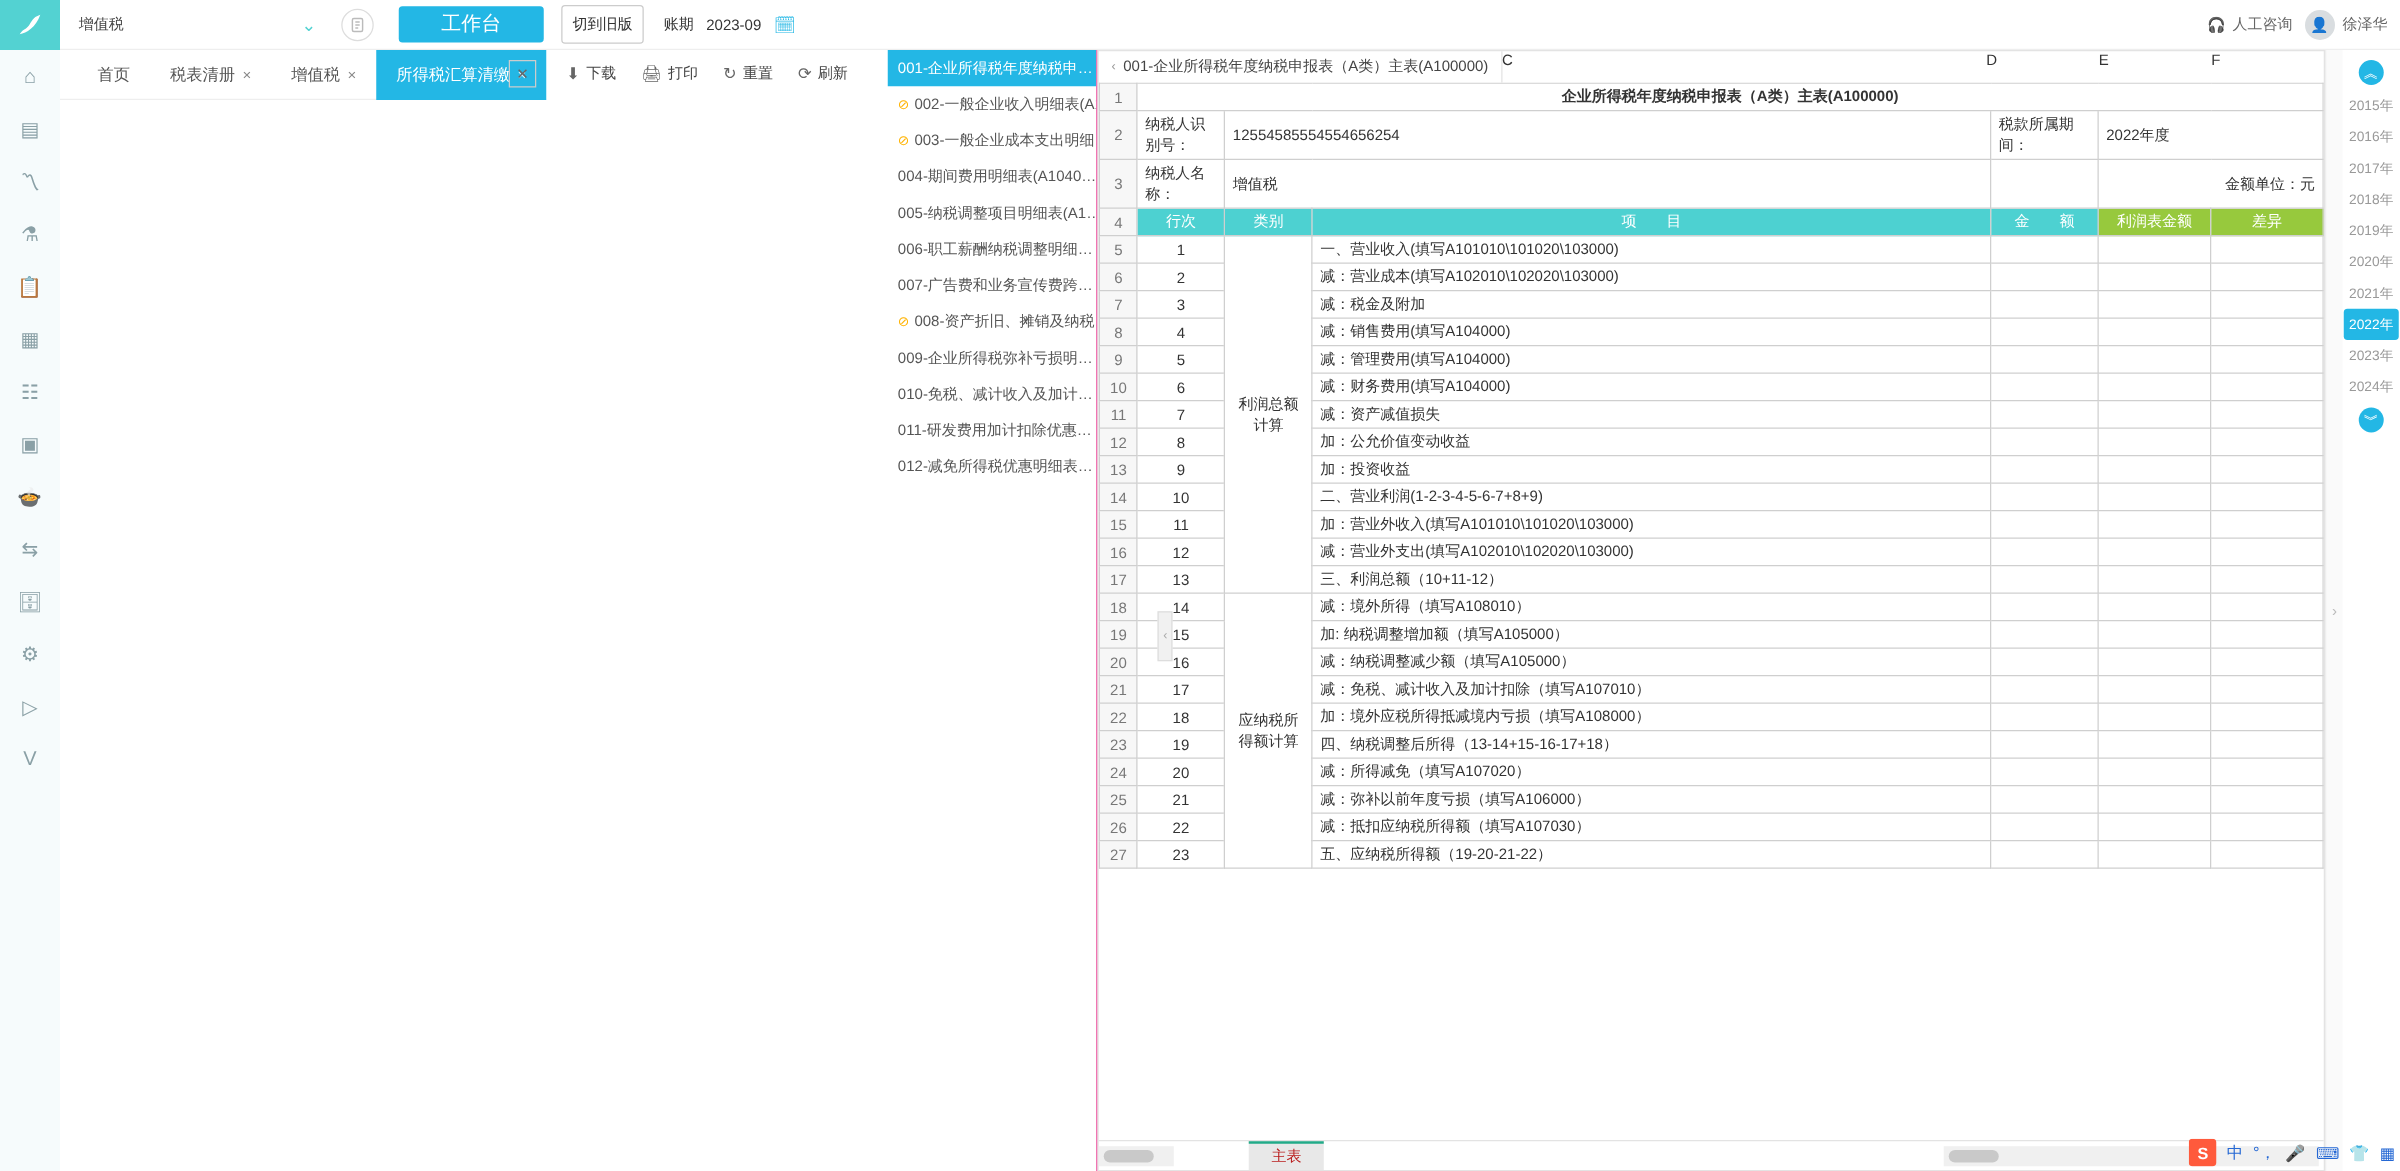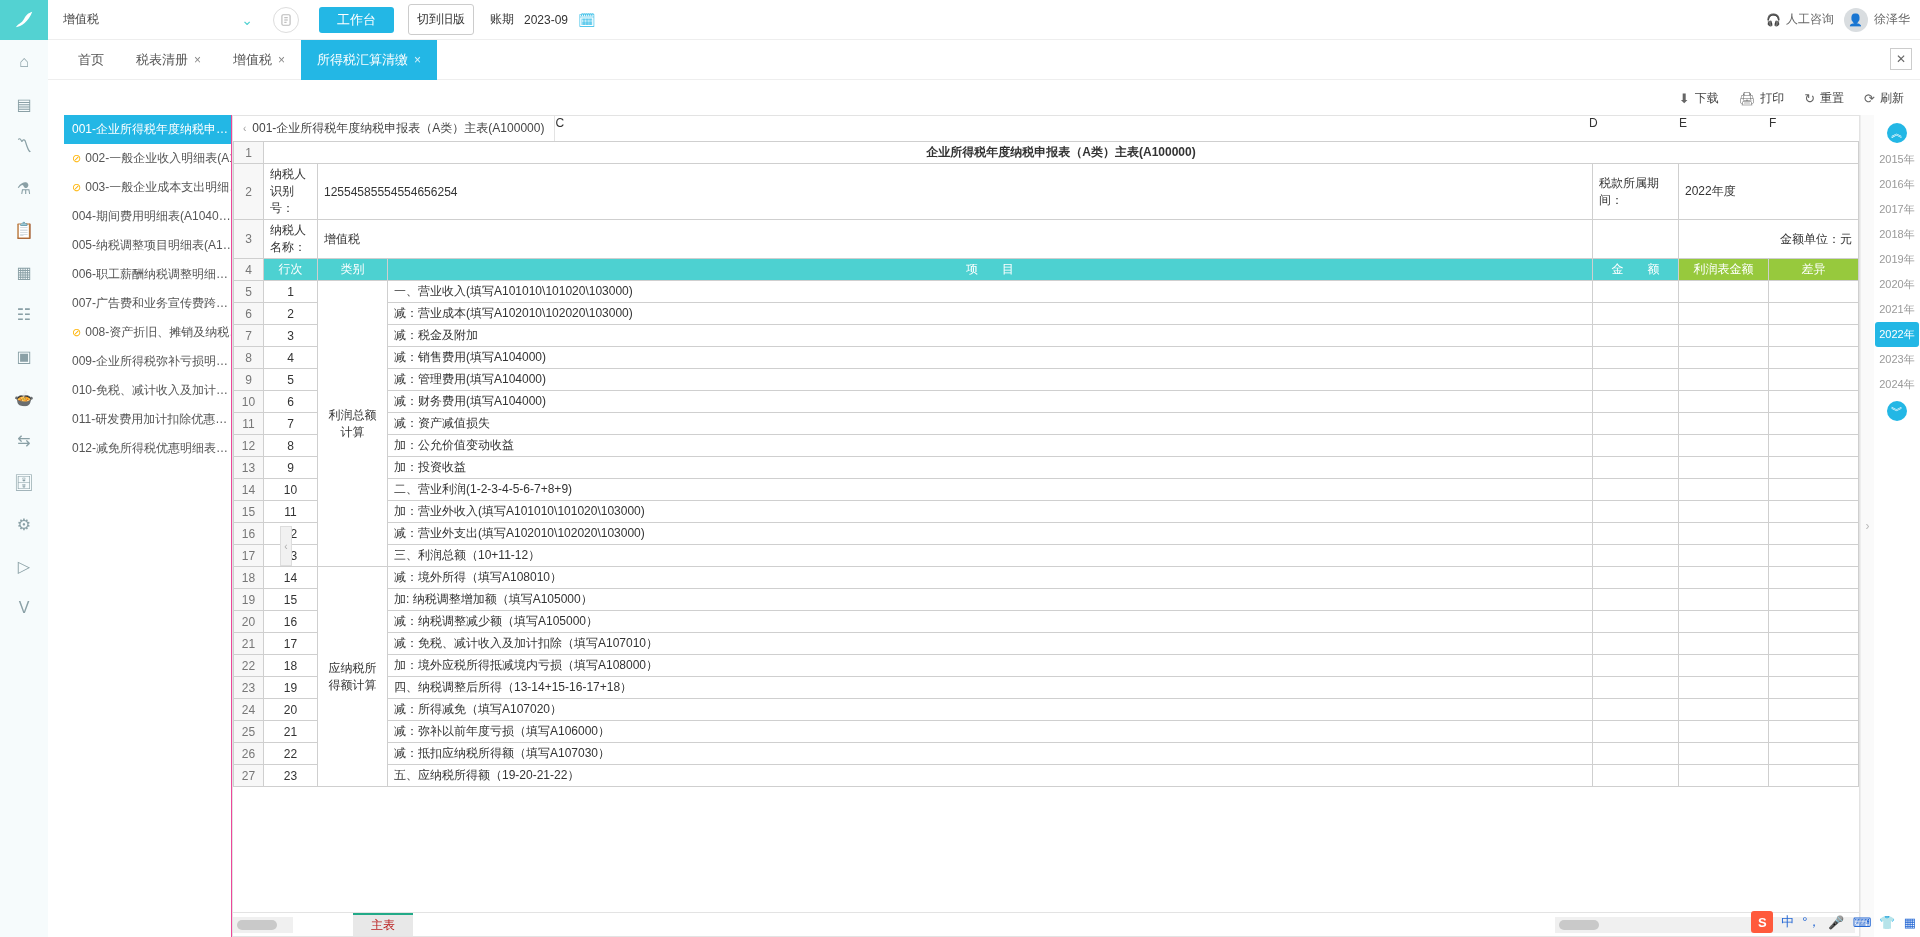--- a/index.html
+++ b/index.html
@@ -5,35 +5,35 @@
 * { box-sizing: border-box; margin: 0; padding: 0; }
 body { font-family: "Microsoft YaHei", Arial, sans-serif; font-size: 12px; color: #333; background: #fff; overflow: hidden; }
 
 
 .topbar { height: 40px; display: flex; align-items: center; padding: 0 10px; border-bottom: 1px solid #eee; }
 .logo-box { width: 48px; height: 40px; display: flex; align-items: center; justify-content: center; background: #53d2d2; }
 .logo-box svg { width: 22px; height: 22px; fill: #fff; }
 .entity-select { margin-left: 15px; width: 190px; color: #444; display: flex; align-items: center; justify-content: space-between; cursor: pointer; }
 .chev-down { color: #53d2d2; font-size: 14px; }
 .round-icon { width: 26px; height: 26px; border-radius: 50%; border: 1px solid #ddd; display: flex; align-items: center; justify-content: center; margin-left: 20px; color: #bbb; }
-.workbench-btn { margin-left: 20px; background: #23b7e5; color: #fff; padding: 4px 18px; border-radius: 3px; cursor: pointer; font-size: 13px; }
+.workbench-btn { margin-left: 20px; background: #23b7e5; color: #fff; padding: 4px 34px; border-radius: 3px; cursor: pointer; font-size: 16px; }
 .switch-old-btn { margin-left: 14px; border: 1px solid #ccc; padding: 6px 8px; border-radius: 3px; cursor: pointer; font-size: 12px; }
 .period-wrap { margin-left: 16px; display: flex; align-items: center; gap: 10px; }
 .period-wrap .cal-icon { color: #23b7e5; font-size: 14px; }
 .top-right { margin-left: auto; display: flex; align-items: center; gap: 10px; color: #666; }
 .avatar-circle { width: 24px; height: 24px; border-radius: 50%; background: #d9dde0; display: inline-flex; align-items: center; justify-content: center; color: #8a8f95; }
 
 
 .layout { display: flex; height: calc(100vh - 40px); }
 .nav-rail { width: 48px; background: #f6fbfc; display: flex; flex-direction: column; align-items: center; padding-top: 10px; gap: 18px; }
 .nav-rail .nav-item { color: #8aa0a6; font-size: 16px; width: 24px; height: 24px; display: flex; align-items: center; justify-content: center; cursor: pointer; }
 .nav-rail .nav-item.active { color: #4a4a4a; }
 
 
-.content { flex: 1; display: flex; flex-direction: column; min-width: 0; }
+.content { flex: 1; display: flex; flex-direction: row; min-width: 0; }
 .tabs-row { height: 40px; display: flex; align-items: center; border-bottom: 1px solid #eee; padding-left: 14px; position: relative; }
 .tab { padding: 0 16px; height: 40px; display: flex; align-items: center; gap: 6px; cursor: pointer; font-size: 13px; color: #555; }
 .tab.active { background: #23b7e5; color: #fff; }
 .tab .close-x { color: #888; font-size: 12px; }
 .tab.active .close-x { color: #d9f1fb; }
 .tabs-close-all { position: absolute; right: 8px; top: 8px; width: 22px; height: 22px; border: 1px solid #ccc; display: flex; align-items: center; justify-content: center; cursor: pointer; color: #666; }
 
 
 .notice-row { display: flex; padding: 10px 16px 8px 16px; gap: 24px; align-items: flex-start; }
 .notice-text { color: #ff3b30; font-size: 12px; line-height: 1.6; max-width: 640px; }
@@ -262,21 +262,21 @@
                 </tr>
                 <tr>
                   <td class="rn">3</td>
                   <td>纳税人名称：</td>
                   <td colspan="2">增值税</td>
                   <td></td>
                   <td colspan="2" style="text-align:right">金额单位：元</td>
                 </tr>
                 <tr>
                   <td class="rn">4</td>
-                  <td class="thdr" style="width:54px">行次</td>
+                  <td class="thdr" style="width:70px">行次</td>
                   <td class="thdr" style="width:70px">类别</td>
                   <td class="thdr">项　　目</td>
                   <td class="thdr" style="width:86px">金　　额</td>
                   <td class="thdr-g" style="width:90px">利润表金额</td>
                   <td class="thdr-g" style="width:90px">差异</td>
                 </tr>
                 <tr>
                   <td class="rn">5</td>
                   <td class="rowseq">1</td>
                   <td class="cat" rowspan="13">利润总额计算</td>

